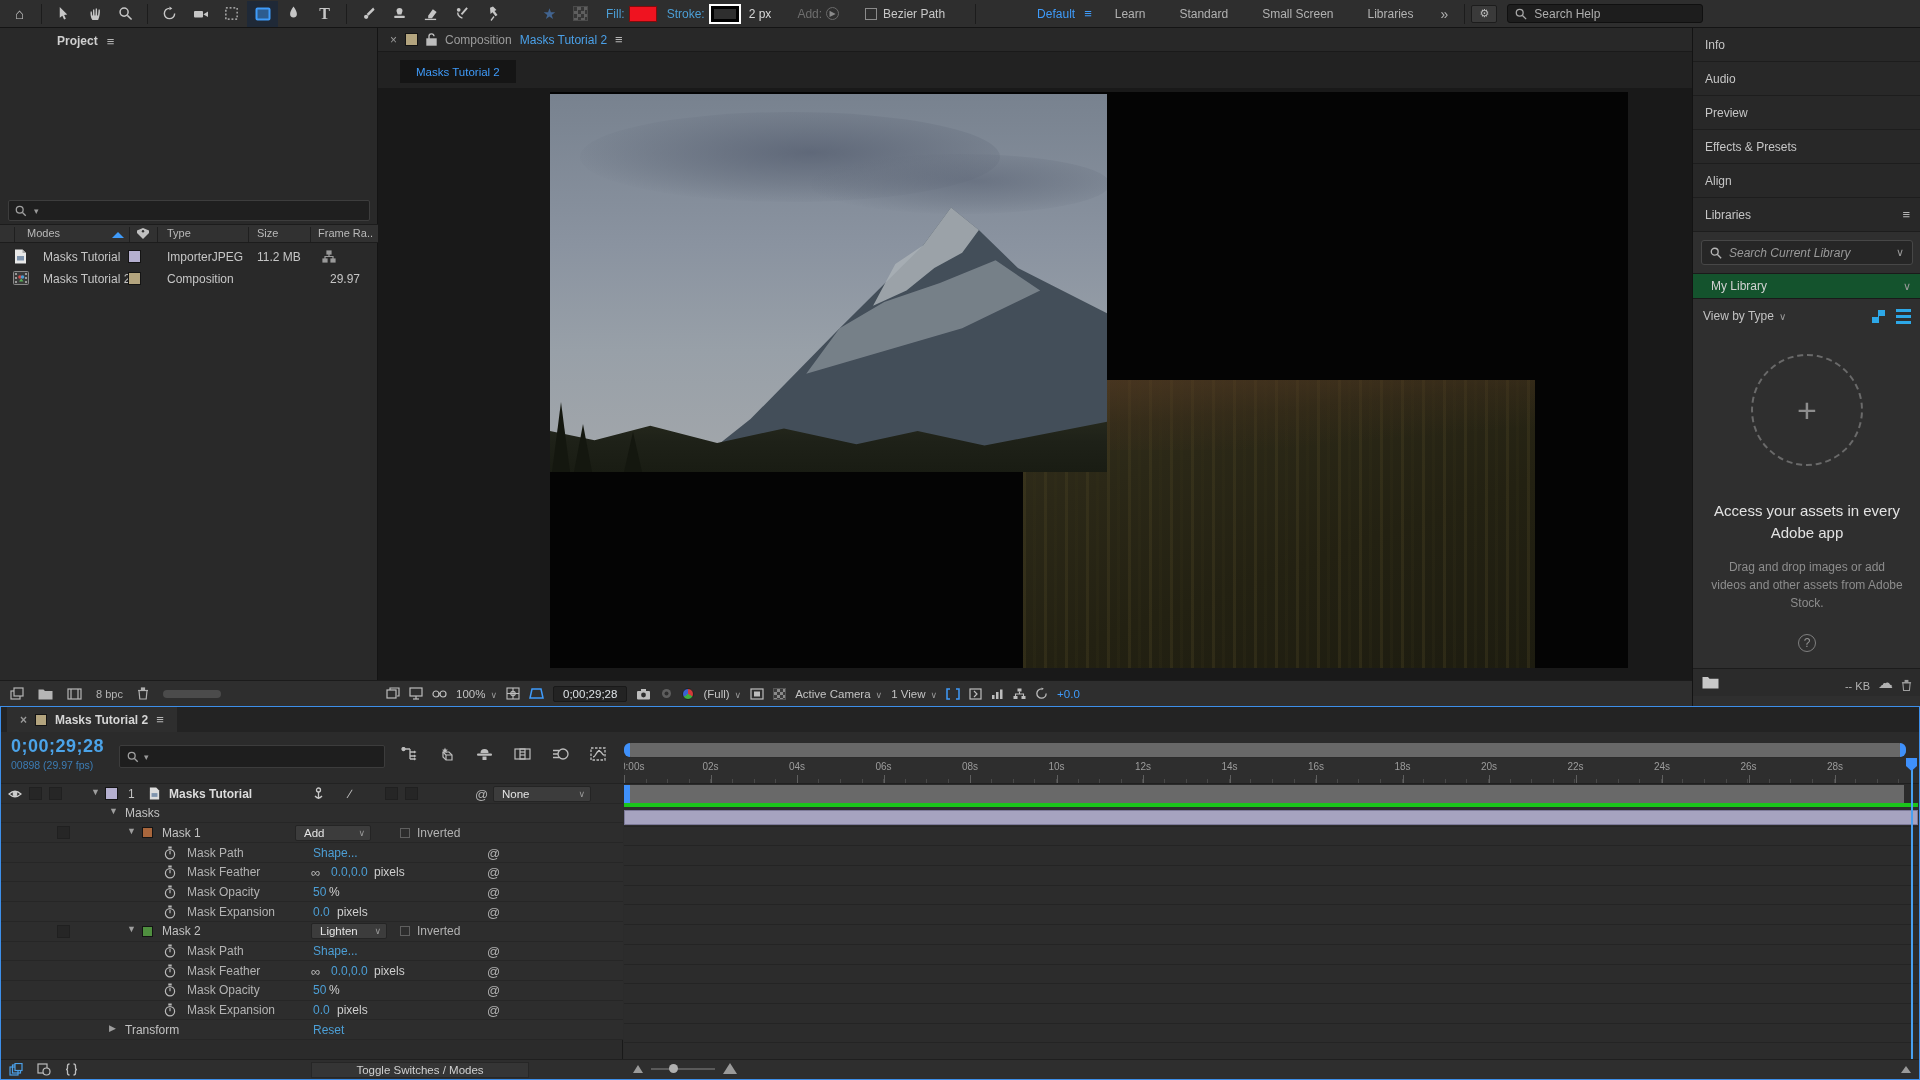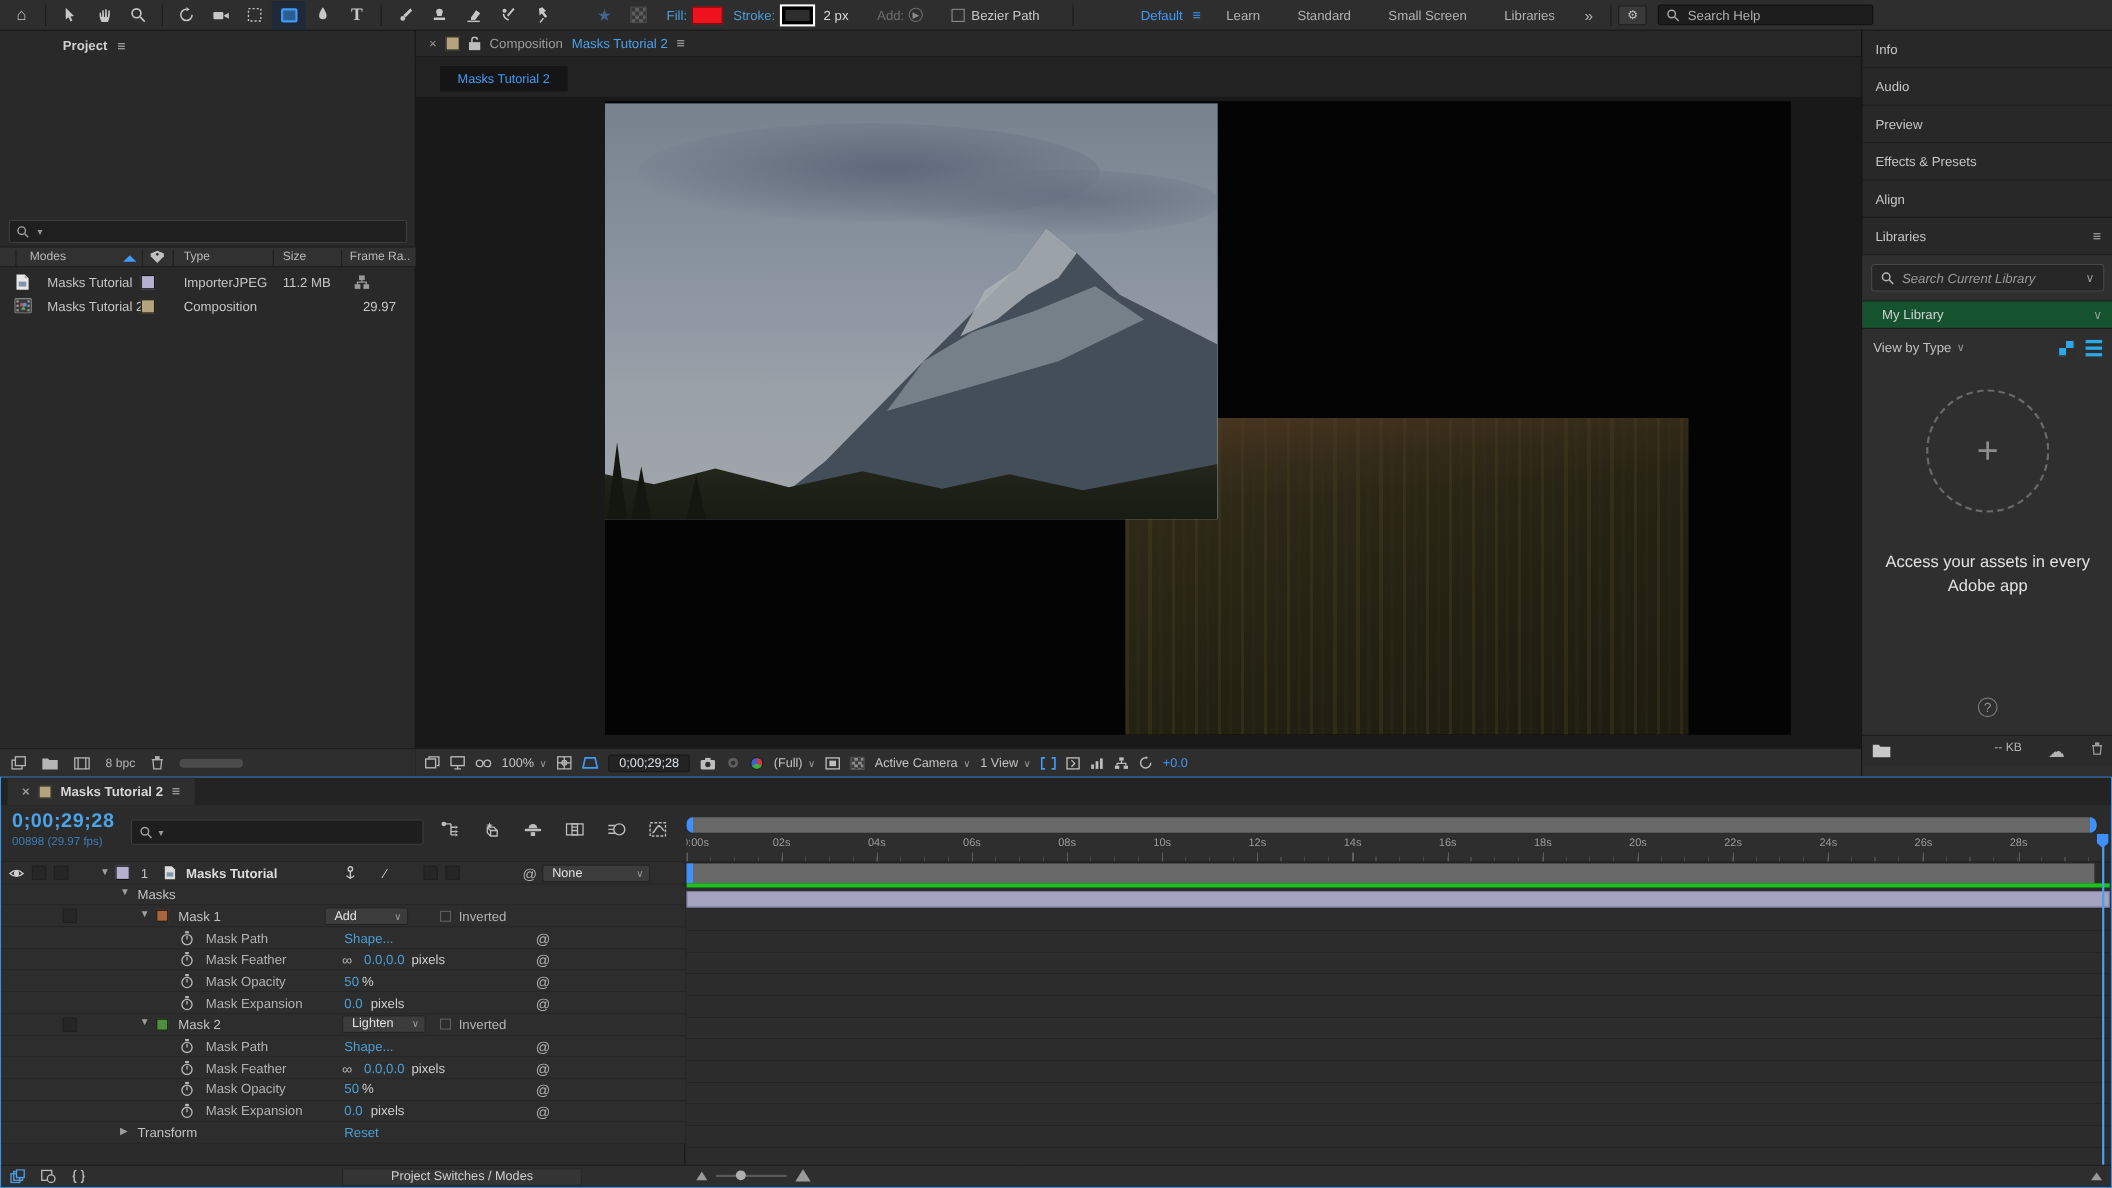--- a/index.html
+++ b/index.html
@@ -119,21 +119,21 @@
     border:2px dashed #6a6a6a; display:flex; align-items:center; justify-content:center;
     color:#8d8d8d; font-size:34px; font-weight:300; }
   .lib-h1 { position:absolute; left:14px; top:268px; width:200px; text-align:center; color:#e2e2e2;
     font-size:15px; line-height:1.45; }
   .lib-p { position:absolute; left:18px; top:326px; width:192px; text-align:center; color:#8d8d8d;
     font-size:12px; line-height:1.5; }
   .qmark { position:absolute; left:105px; top:402px; width:18px; height:18px; border-radius:50%;
     border:1.5px solid #7f7f7f; color:#929292; font-size:12px; display:flex; align-items:center; justify-content:center; }
   .lib-bottom { position:absolute; left:0; bottom:10px; width:228px; height:28px; background:#2b2b2b;
     border-top:1px solid #1c1c1c; display:flex; align-items:center; padding:0 9px; color:#b2b2b2; }
-  .lib-bottom .right { margin-left:auto; display:flex; align-items:flex-start; gap:24px; font-size:11px; }
+  .lib-bottom .right { margin-left:auto; display:flex; align-items:flex-end; gap:8px; font-size:11px; }
   .cloud-g { font-size:15px; color:#b2b2b2; }
 
   
   .timeline { left:0; top:706px; width:1920px; height:374px; background:#2b2b2b; border:1px solid #3d8fea; }
   .t-tabs { height:25px; background:#232323; display:flex; align-items:flex-end; }
   .t-tab { margin-left:6px; height:25px; background:#2e2e2e; display:flex; align-items:center; gap:8px;
     padding:0 13px; color:#d6d6d6; font-weight:bold; }
   .t-controls { position:relative; height:52px; border-bottom:1px solid #222; }
   .t-timecode { position:absolute; left:10px; top:4px; color:#4ba3e8; font-size:18px; font-weight:bold; letter-spacing:.5px; }
   .t-frameinfo { position:absolute; left:10px; top:27px; color:#3c7cb4; font-size:10.5px; }
@@ -584,20 +584,21 @@
             <i style="top:0"></i>
             <i style="top:6px"></i>
             <i style="top:12px"></i>
           </span>
       </span>
     </div>
     <div class="dash-circle">
         <span>+</span>
       </div>
     <div class="lib-h1">Access your assets in every Adobe app</div>
+    <div class="lib-p">Drag and drop images or add videos and other assets from Adobe Stock.</div>
     <div class="qmark">?</div>
     <div class="lib-bottom">
       <span>
           <svg width="17" height="13" viewBox="0 0 17 13" fill="#c8c8c8">
             <path d="M0.5 1 H6 L7.5 2.8 H16.5 V12.5 H0.5 Z"></path>
           </svg>
         </span>
       <span class="right">
         <span>-- KB</span>
         <span class="cloud-g">☁</span>
@@ -943,21 +944,21 @@
             <circle cx="9.5" cy="8.5" r="3.5" fill="#2e2e2e"></circle>
           </svg>
         </span>
       <span>
           <svg width="13" height="13" viewBox="0 0 13 13" fill="none" stroke="#bdbdbd" stroke-width="1.3">
             <path d="M4.5 1 Q2.5 1 2.5 3 V5 Q2.5 6.5 1 6.5 Q2.5 6.5 2.5 8 V10 Q2.5 12 4.5 12"></path>
             <path d="M8.5 1 Q10.5 1 10.5 3 V5 Q10.5 6.5 12 6.5 Q10.5 6.5 10.5 8 V10 Q10.5 12 8.5 12"></path>
           </svg>
         </span>
     </span>
-    <span class="tsm-btn">Project Switches / Modes</span>
+    <span class="tsm-btn">Toggle Switches / Modes</span>
     <span class="zoomslider">
       <span class="ztri"></span>
       <span class="ztrack">
           <span class="zthumb"></span>
         </span>
       <span class="ztri big"></span>
     </span>
     <span class="t-upArrow"></span>
   </div>
 </div>

